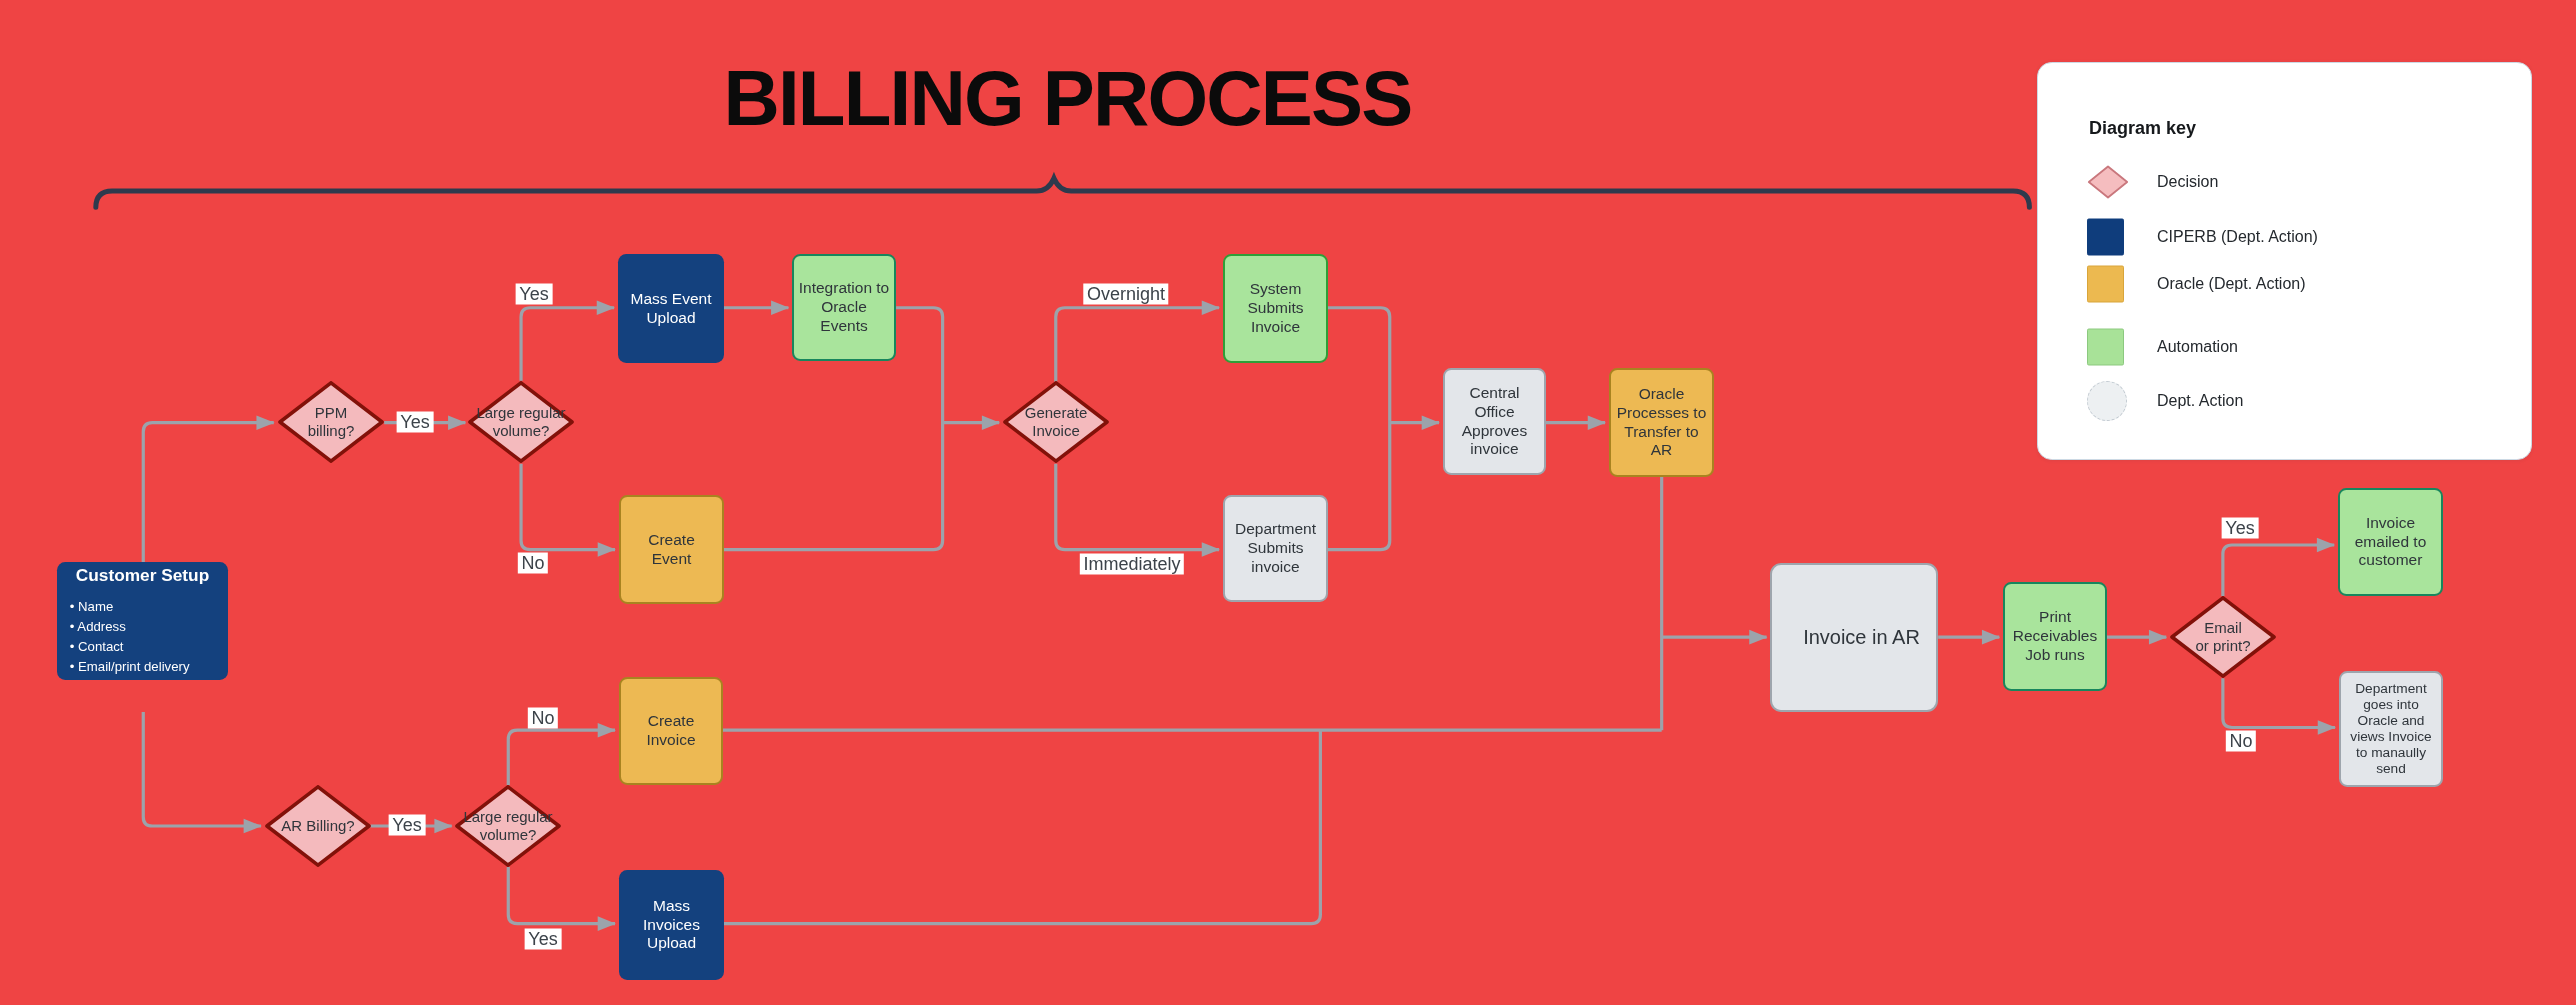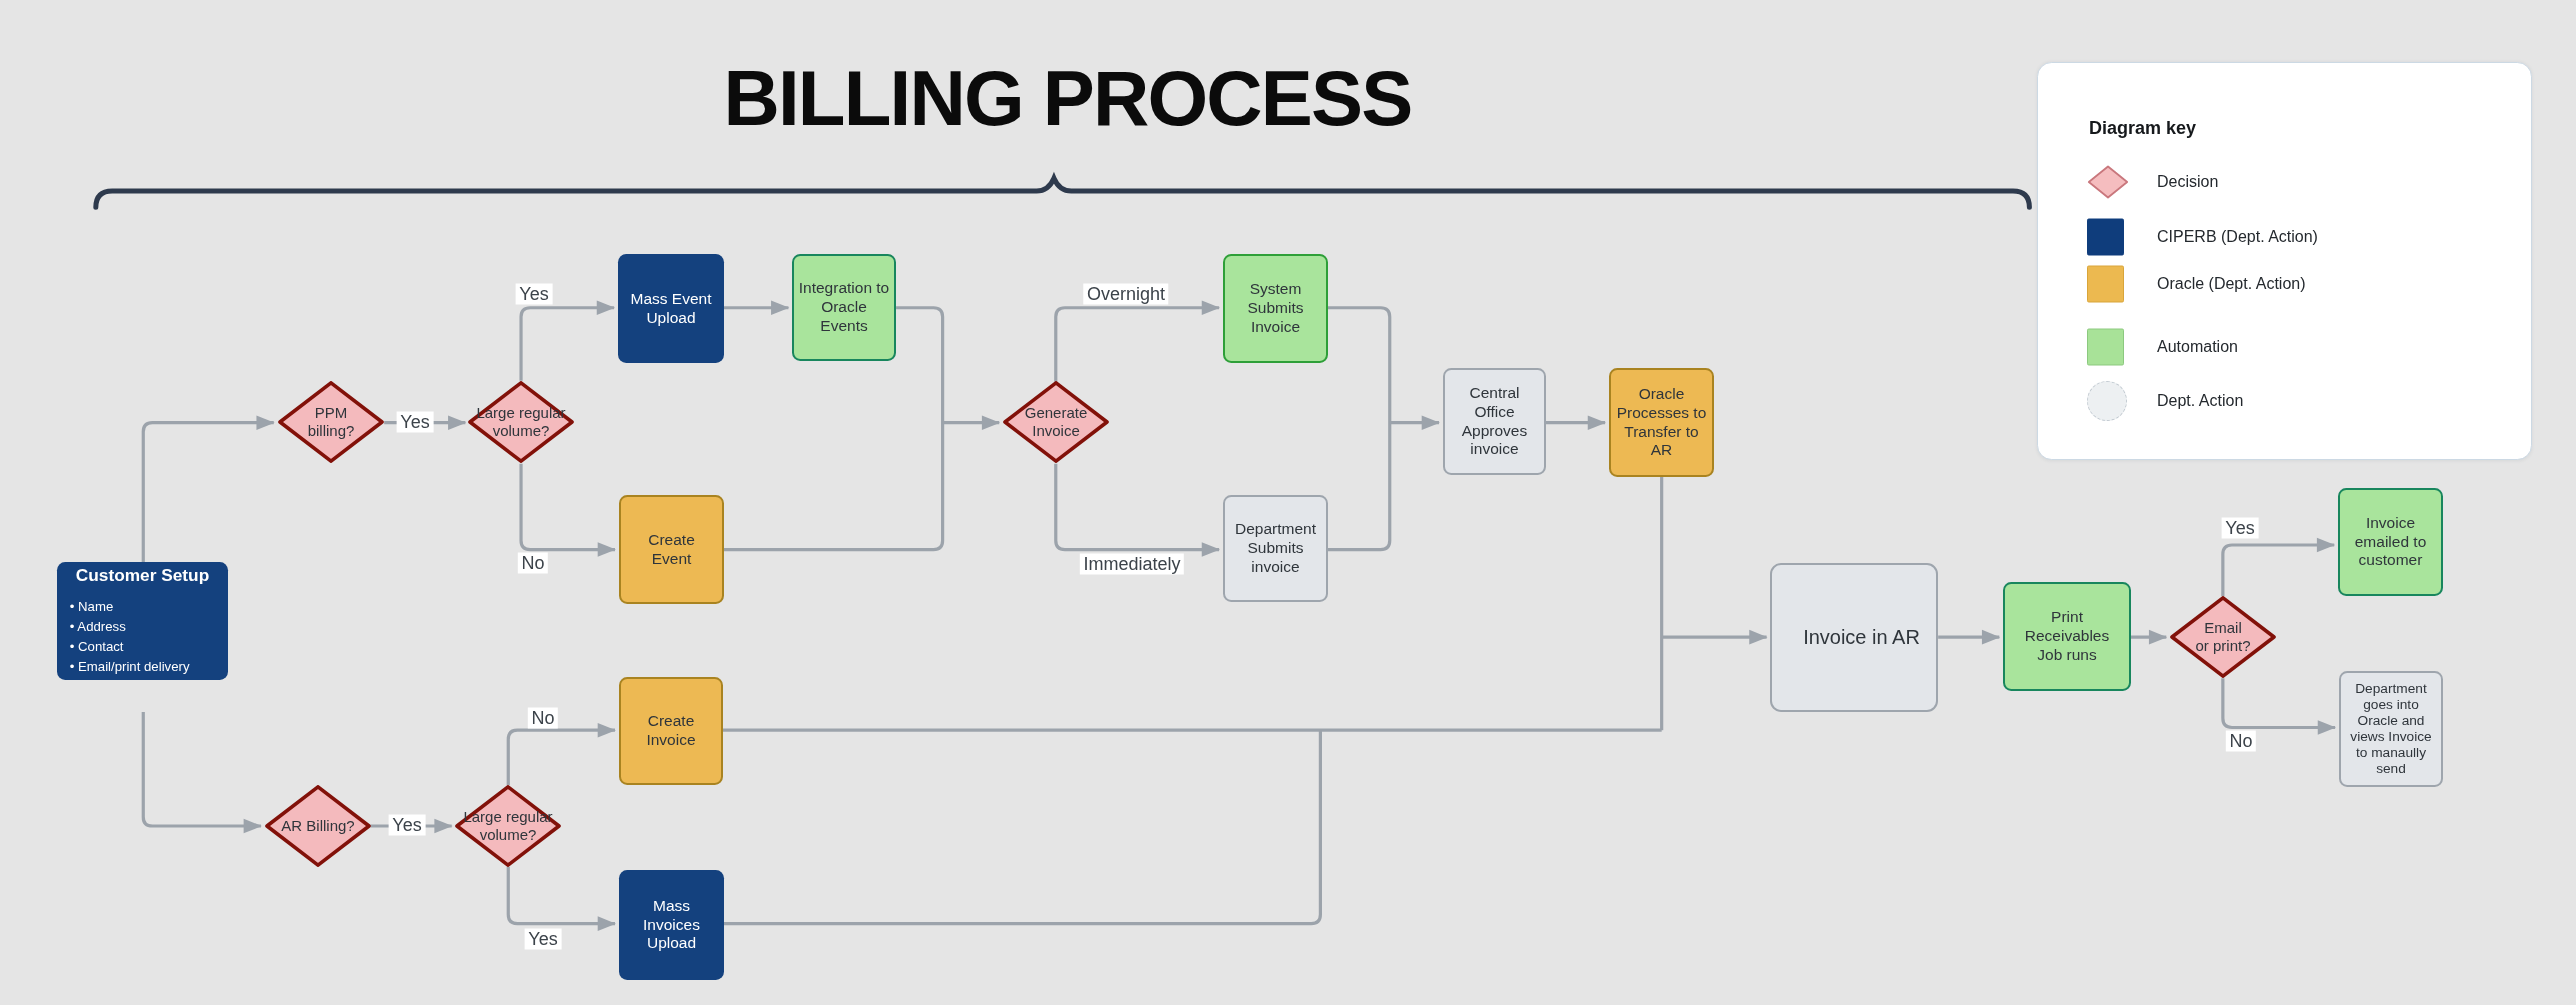--- a/index.html
+++ b/index.html
@@ -1,16 +1,16 @@
 <!DOCTYPE html>
 <html style="font-size:14.6px"><head>
 <meta charset="utf-8">
 <style>
   html,body{margin:0;padding:0;background:#fff;}
-  #stage{position:relative;width:2576px;height:1006px;background:#e5e5e5;overflow:hidden;
+  #stage{position:relative;width:2576px;height:1006px;background:#ef4444;overflow:hidden;
          font-family:"Liberation Sans", sans-serif;}
   #page-title{position:absolute;left:0;top:53px;width:2135px;text-align:center;
               font-size:78px;font-weight:bold;letter-spacing:-1.8px;color:#0b0b0b;}
   #connector-layer{position:absolute;left:0;top:0;}
   .node{position:absolute;box-sizing:border-box;display:flex;align-items:center;justify-content:center;
         text-align:center;color:#2f353b;font-size:15.5px;line-height:1.22;border-radius:8.2px;}
   .node.blue{background:#14417e;color:#ffffff;border:none;}
   .node.green{background:#a9e49c;border:2.7px solid #18865d;}
   .node.green-alt{background:#a9e49c;border:2.7px solid #2e9f38;}
   .node.orange{background:#edb953;border:2.7px solid #a98320;}
@@ -150,21 +150,21 @@
       </div>
       <div class="node gray" style="left: 1443px; top: 368px; width: 103px; height: 107px;">
         <div class="node-label">Central<br>Office<br>Approves<br>invoice</div>
       </div>
       <div class="node orange" style="left: 1609px; top: 368px; width: 105px; height: 109px;">
         <div class="node-label">Oracle<br>Processes to<br>Transfer to<br>AR</div>
       </div>
       <div class="node gray-big" style="left: 1770px; top: 563px; width: 168px; height: 149px; padding-left: 15px;">
         <div class="node-label">Invoice in AR</div>
       </div>
-      <div class="node green" style="left: 2003px; top: 582px; width: 128px; height: 109px; align-items: center;">
+      <div class="node green" style="left: 2003px; top: 582px; width: 104px; height: 109px; align-items: center;">
         <div class="node-label">Print<br>Receivables<br>Job runs</div>
       </div>
       <div class="node diamond" style="left: 2170px; top: 596px; width: 106px; height: 82px;">
         <svg width="106" height="82" viewBox="0 0 116 90">
           <polygon points="58,2 114,45 58,88 2,45" fill="#f4babd" stroke="#821109" stroke-width="4" stroke-linejoin="round"></polygon>
         </svg>
         <div class="node-label">Email<br>or print?</div>
       </div>
       <div class="node green" style="left: 2338px; top: 488px; width: 105px; height: 108px;">
         <div class="node-label">Invoice<br>emailed to<br>customer</div>

